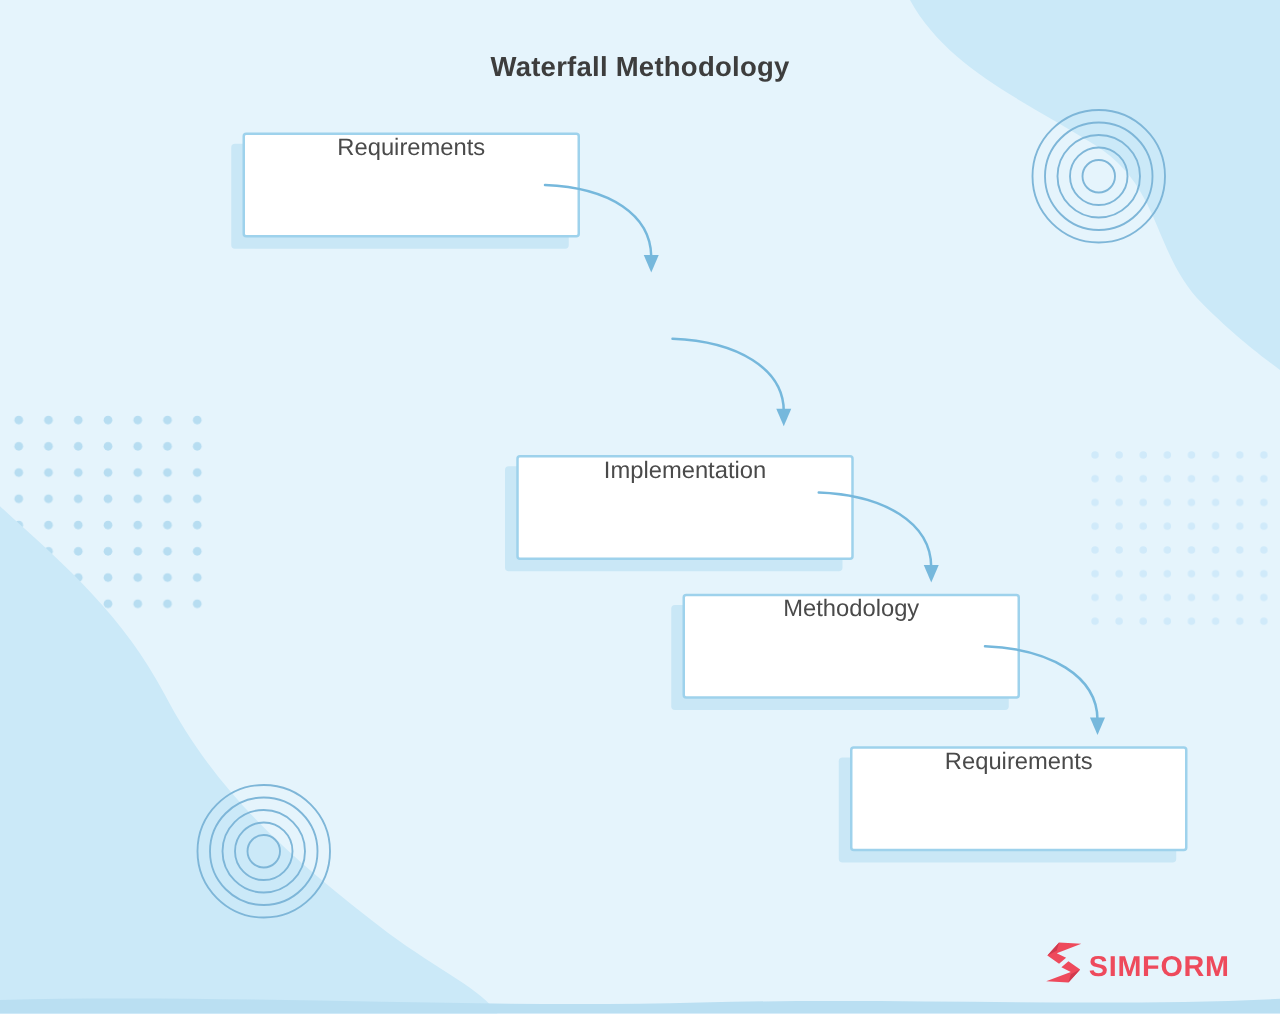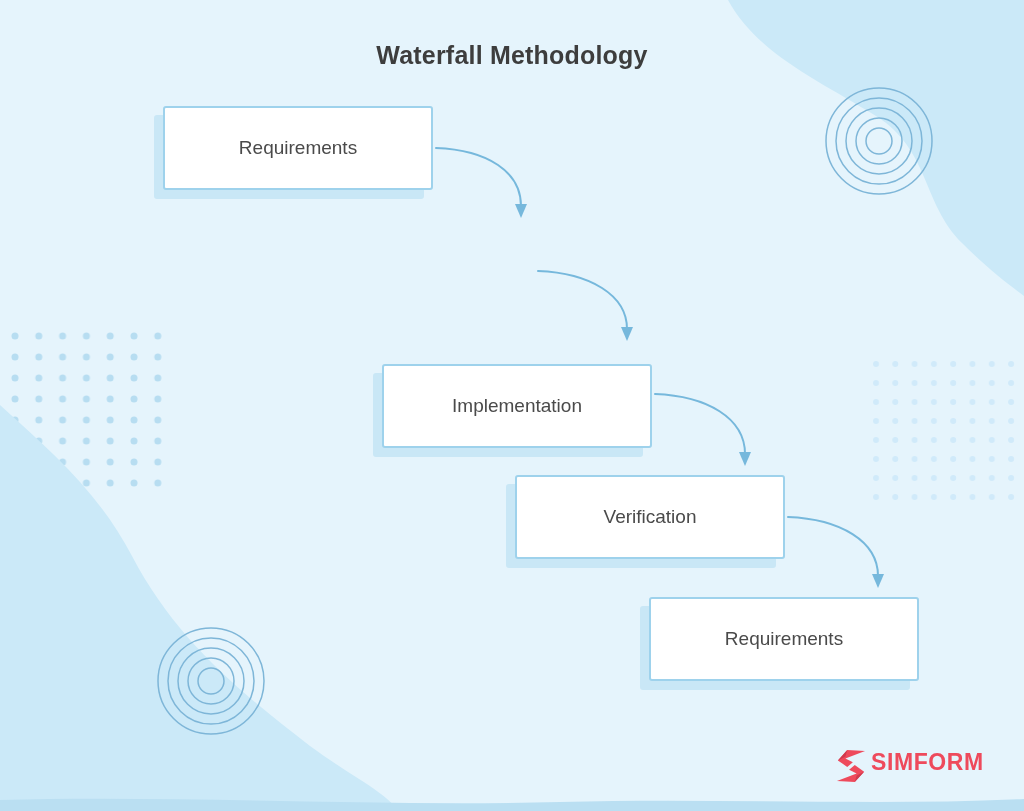--- a/index.html
+++ b/index.html
@@ -3,37 +3,37 @@
 <meta charset="utf-8">
 <style>
   html,body{margin:0;padding:0;background:#fff;}
   .canvas{
     position:relative;width:1024px;height:811px;overflow:hidden;
     font-family:"Liberation Sans",sans-serif;background:#e5f4fc;
   }
   .layer{position:absolute;left:0;top:0;width:1024px;height:811px;pointer-events:none;}
   .title{
     position:absolute;left:0;top:41px;width:1024px;text-align:center;
-    font-size:25px;font-weight:bold;color:#3d3d3d;letter-spacing:0.2px;
+    font-size:22px;font-weight:bold;color:#3d3d3d;letter-spacing:0.2px;
   }
   .stage{
     position:absolute;width:270px;height:84px;box-sizing:border-box;
     background:#ffffff;border:2px solid #9ed2ec;border-radius:3px;
     box-shadow:-9px 9px 0 #c9e7f6;
-    display:flex;align-items:center;justify-content:center;
-    font-size:19px;color:#4a4a4a;
+    display:flex;justify-content:center;
+    font-size:19px;color:#4a4a4a;margin-left:31px;
   }
   .s1{left:163px;top:106px}
   .s2{left:265px;top:229px}
   .s3{left:382px;top:364px}
   .s4{left:515px;top:475px}
   .s5{left:649px;top:597px}
   .logo{
     position:absolute;left:836px;top:749px;height:38px;
-    display:flex;align-items:flex-start;gap:5px;
+    display:flex;align-items:flex-end;gap:5px;
   }
   .logo-text{
     font-weight:bold;font-size:23px;color:#ee4a5c;letter-spacing:0.6px;
   }
 </style>
 </head>
 <body>
 
 <div class="canvas">
 
@@ -70,21 +70,21 @@
 
   <div class="title">Waterfall Methodology</div>
 
   <div class="stage s1">
     <span>Requirements</span>
   </div>
   <div class="stage s3">
     <span>Implementation</span>
   </div>
   <div class="stage s4">
-    <span>Verification</span>
+    <span>Methodology</span>
   </div>
   <div class="stage s5">
     <span>Requirements</span>
   </div>
 
   <svg class="layer" width="1024" height="811" viewBox="0 0 1024 811" aria-hidden="true">
     <g stroke="#76b8dc" stroke-width="2" fill="none" stroke-linecap="round">
       <path d="M436,148 C488,150 521,172 521,206"></path>
       <path d="M538,271 C590,273 627,295 627,329"></path>
       <path d="M655,394 C707,396 745,418 745,454"></path>

